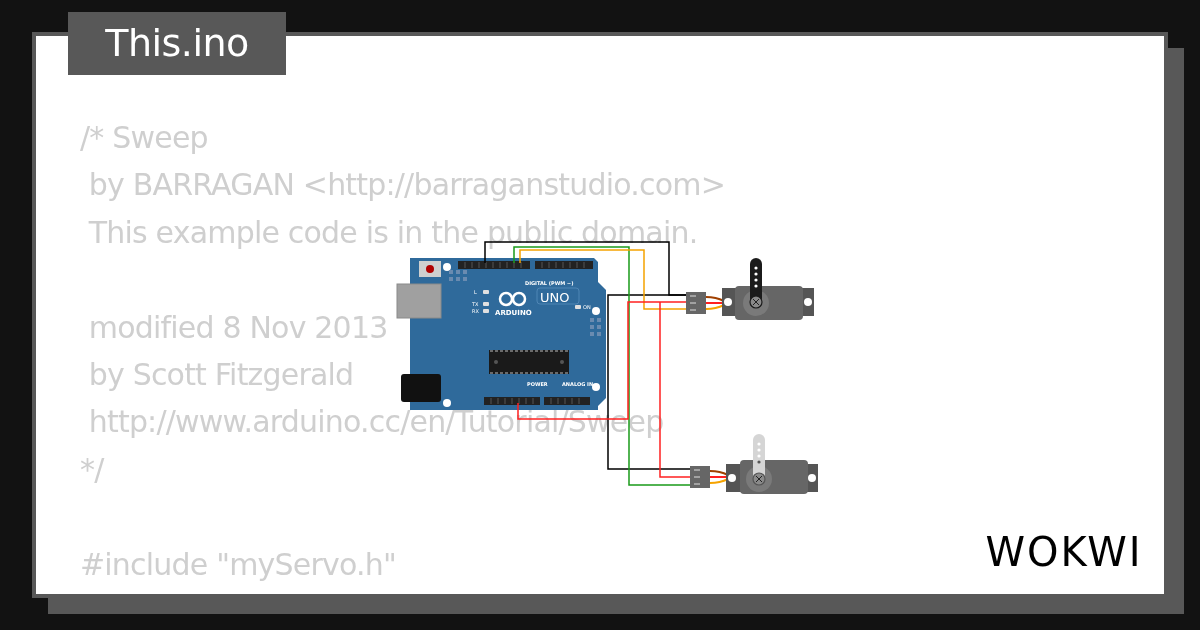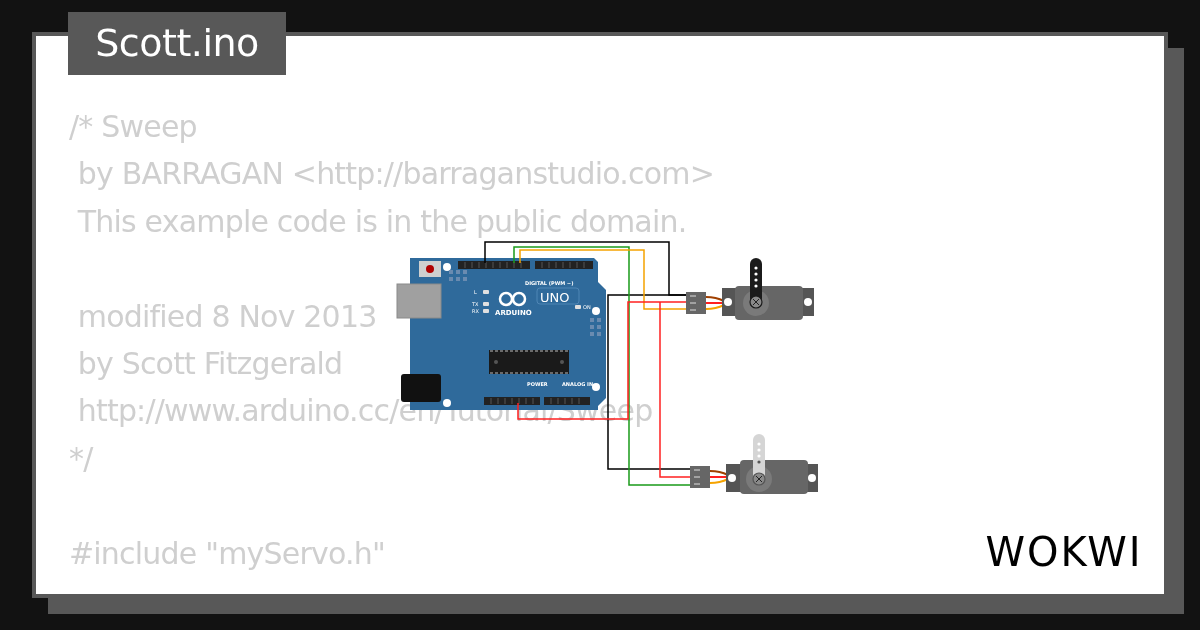--- a/index.html
+++ b/index.html
@@ -16,37 +16,37 @@
     position: absolute; left: 32px; top: 32px; width: 1128px; height: 558px;
     background: #ffffff; border: 4px solid #585858;
   }
   .title-tab {
     position: absolute; left: 68px; top: 12px; height: 63px; width: 218px;
     background: #585858; color: #ffffff;
     font-size: 38px; line-height: 63px; text-align: center;
     font-family: "DejaVu Sans", sans-serif; letter-spacing: -0.5px;
   }
   .code {
-    position: absolute; left: 68px; top: 102px; margin: 1px;
+    position: absolute; left: 68px; top: 102px; margin: 12px;
     color: #cfcfcf; font-size: 30px; line-height: 47.4px;
     font-family: "DejaVu Sans", sans-serif; white-space: pre; letter-spacing: -0.8px;
   }
   .code .line { display: block; height: 47.4px; }
   .diagram { position: absolute; left: 395px; top: 235px; }
   .logo {
     position: absolute; left: 978px; top: 528px; width: 172px; height: 48px;
   }
 </style>
 </head>
 <body>
 
 <div class="shadow"></div>
 <div class="card"></div>
 
-<div class="title-tab">Scott.ino</div>
+<div class="title-tab">This.ino</div>
 
 <pre class="code"><span class="line">/* Sweep</span><span class="line"> by BARRAGAN &lt;http://barraganstudio.com&gt;</span><span class="line"> This example code is in the public domain.</span><span class="line"></span><span class="line"> modified 8 Nov 2013</span><span class="line"> by Scott Fitzgerald</span><span class="line"> http://www.arduino.cc/en/Tutorial/Sweep</span><span class="line">*/</span><span class="line"></span><span class="line">#include "myServo.h"</span></pre>
 
 <svg class="diagram" width="440" height="270" viewBox="395 235 440 270" xmlns="http://www.w3.org/2000/svg">
 
   <g>
     <path d="M410 258 L594 258 L598 262 L598 282 L606 290 L606 398 L598 406 L598 410 L410 410 Z" fill="#2f6a9b"></path>
 
     <rect x="397" y="284" width="44" height="34" fill="#a0a0a0"></rect>
     <rect x="397" y="284" width="44" height="34" fill="none" stroke="#8a8a8a" stroke-width="1"></rect>

